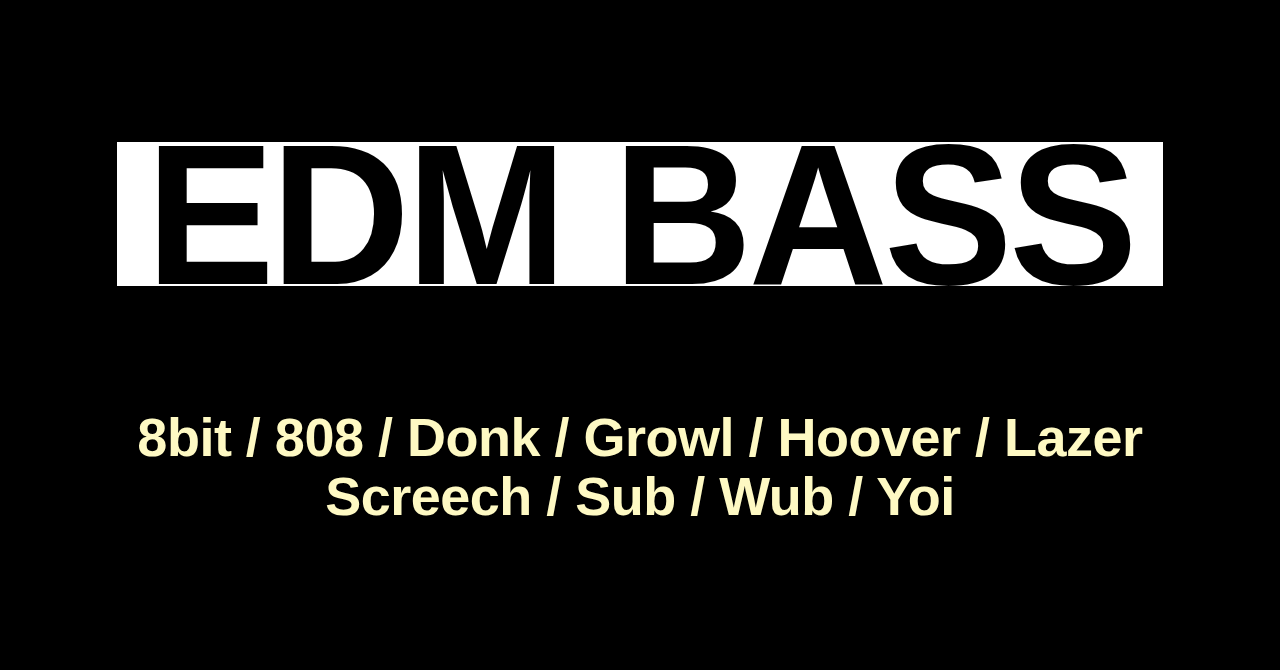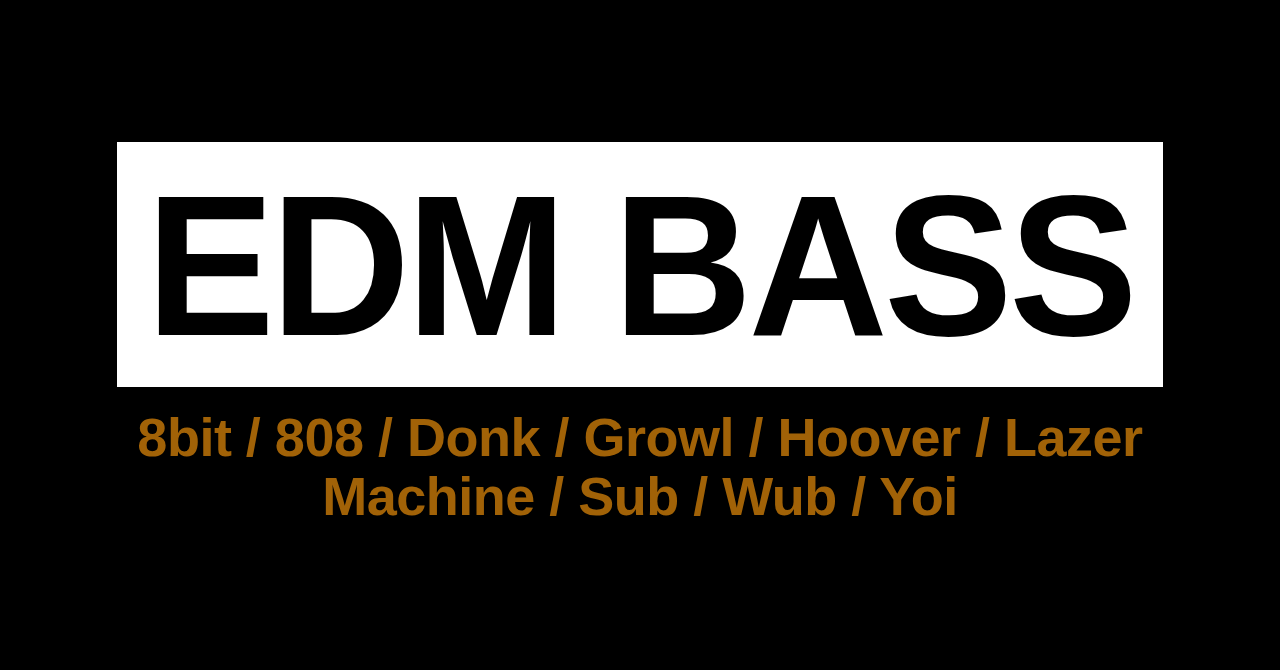--- a/index.html
+++ b/index.html
@@ -13,21 +13,21 @@
       position: relative;
       overflow: hidden;
       background: #000000;
       font-family: "Liberation Sans", "DejaVu Sans", sans-serif;
     }
     .title-box {
       position: absolute;
       left: 117px;
       top: 142px;
       width: 1046px;
-      height: 245px;
+      height: 144px;
       background: #ffffff;
       display: flex;
       align-items: center;
       justify-content: center;
       overflow: hidden;
     }
     .title-text {
       font-family: "Liberation Sans", sans-serif;
       font-weight: bold;
       font-size: 200px;
@@ -37,21 +37,21 @@
       white-space: nowrap;
       transform: scaleX(0.965);
       margin-top: 2px;
     }
     .genres {
       position: absolute;
       left: 0;
       top: 408px;
       width: 1280px;
       text-align: center;
-      color: #a16207;
+      color: #fef9c3;
     }
     .genre-line {
       font-family: "Liberation Sans", sans-serif;
       font-weight: bold;
       font-size: 54px;
       line-height: 59px;
       height: 59px;
       white-space: nowrap;
       letter-spacing: -0.5px;
     }
@@ -67,15 +67,15 @@
 
 <div class="title-box">
   <div class="title-text">EDM BASS</div>
 </div>
 
 <div class="genres">
   <div class="genre-line line-1">
     <span class="inner">8bit / 808 / Donk / Growl / Hoover / Lazer</span>
   </div>
   <div class="genre-line line-3">
-    <span class="inner">Machine / Sub / Wub / Yoi</span>
+    <span class="inner">Screech / Sub / Wub / Yoi</span>
   </div>
 </div>
 
 </body></html>

